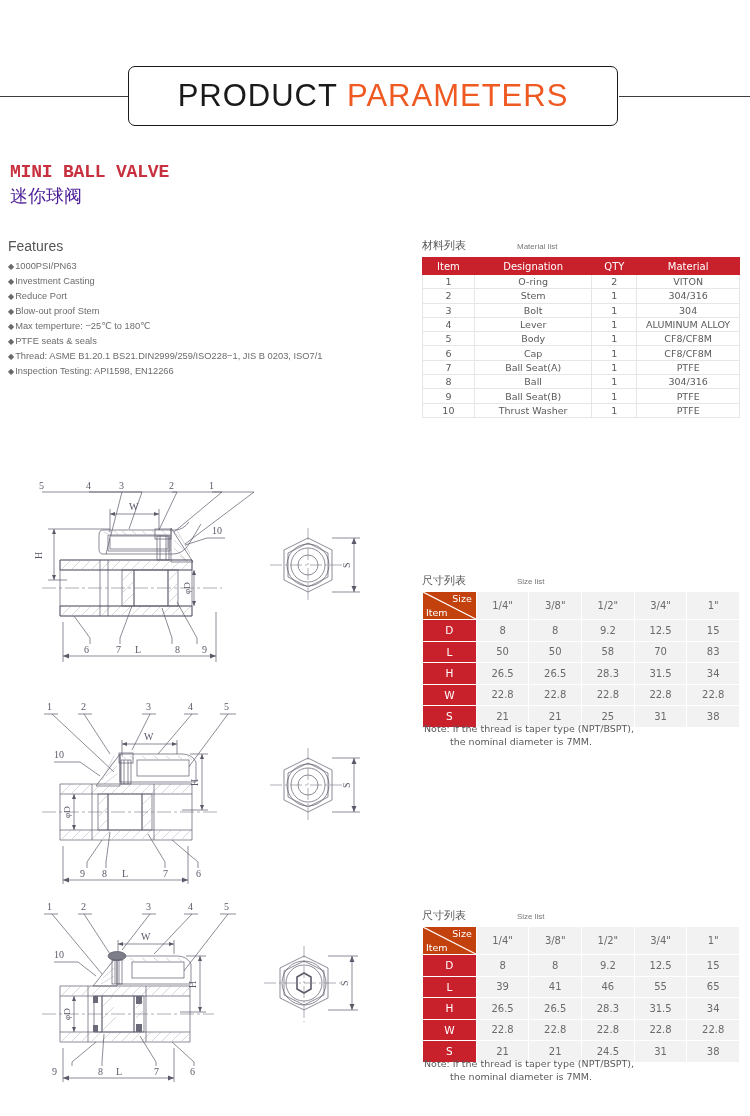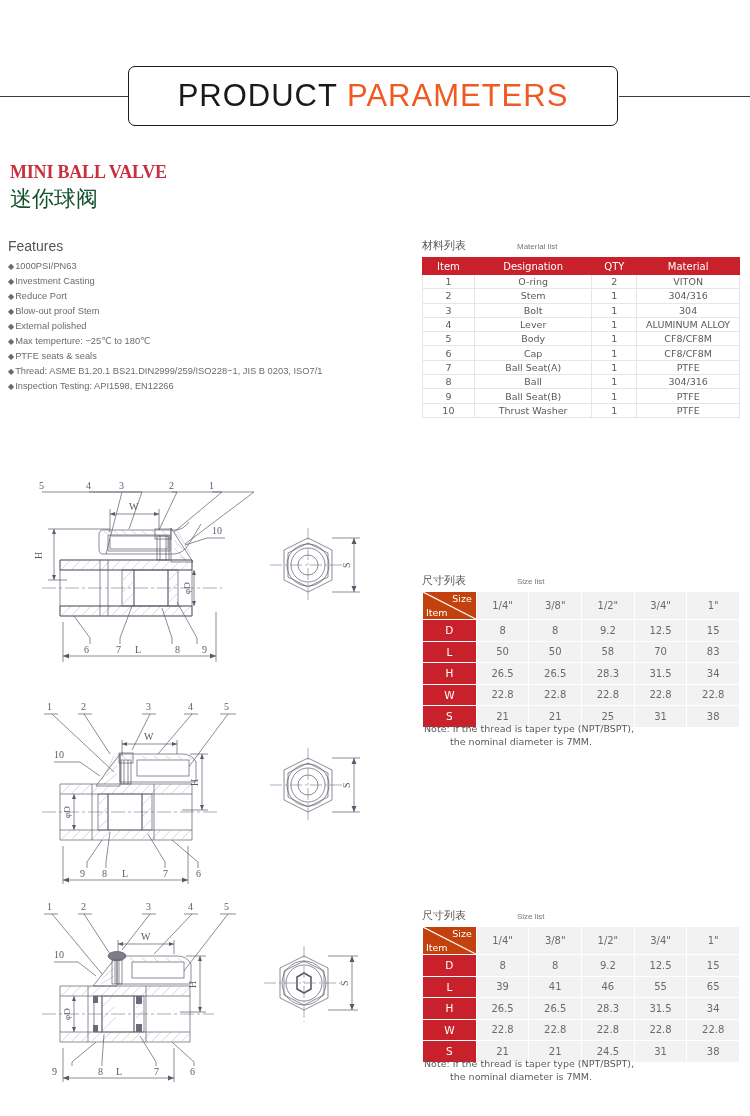--- a/index.html
+++ b/index.html
@@ -36,26 +36,26 @@
     font-family: "Liberation Sans Narrow", "Liberation Sans", sans-serif;
     white-space: nowrap;
   }
   .banner-text .w1 { color: #1a1a1a; }
   .banner-text .w2 { color: #ef5922; }
 
   
   .prod-title {
     position: absolute; left: 10px; top: 162px;
     font-size: 18px; font-weight: bold; color: #c9303f;
-    font-family: Liberation Serif, serif;
+    font-family: Liberation Mono, monospace;
     letter-spacing: -0.2px;
   }
   .prod-title-cn {
     position: absolute; left: 10px; top: 184px;
-    font-size: 22px; color: #14532d;
+    font-size: 18px; color: #4c1d95;
     font-family: "DejaVu Sans", sans-serif;
   }
 
   
   .features-head {
     position: absolute; left: 8px; top: 238px;
     font-size: 14px; color: #555; font-weight: 400;
   }
   .features-list {
     position: absolute; left: 8px; top: 259px;
@@ -166,21 +166,20 @@
 
   <div class="prod-title">MINI BALL VALVE</div>
   <div class="prod-title-cn">迷你球阀</div>
 
   <div class="features-head">Features</div>
   <ul class="features-list" id="features-list">
       <li><span class="bullet">◆</span><span>1000PSI/PN63</span></li>
       <li><span class="bullet">◆</span><span>Investment Casting</span></li>
       <li><span class="bullet">◆</span><span>Reduce Port</span></li>
       <li><span class="bullet">◆</span><span>Blow-out proof Stem</span></li>
-      <li><span class="bullet">◆</span><span>External polished</span></li>
       <li><span class="bullet">◆</span><span>Max temperture: −25℃ to 180℃</span></li>
       <li><span class="bullet">◆</span><span>PTFE seats &amp; seals</span></li>
       <li><span class="bullet">◆</span><span>Thread: ASME B1.20.1  BS21.DIN2999/259/ISO228−1, JIS B 0203, ISO7/1</span></li>
       <li><span class="bullet">◆</span><span>Inspection Testing: API1598, EN12266</span></li>
     </ul>
 
   <div class="tbl-caption" style="left:422px; top:238px;">
     <span>材料列表</span><span class="en">Material list</span>
   </div>
   <table class="grid" id="material-table">

